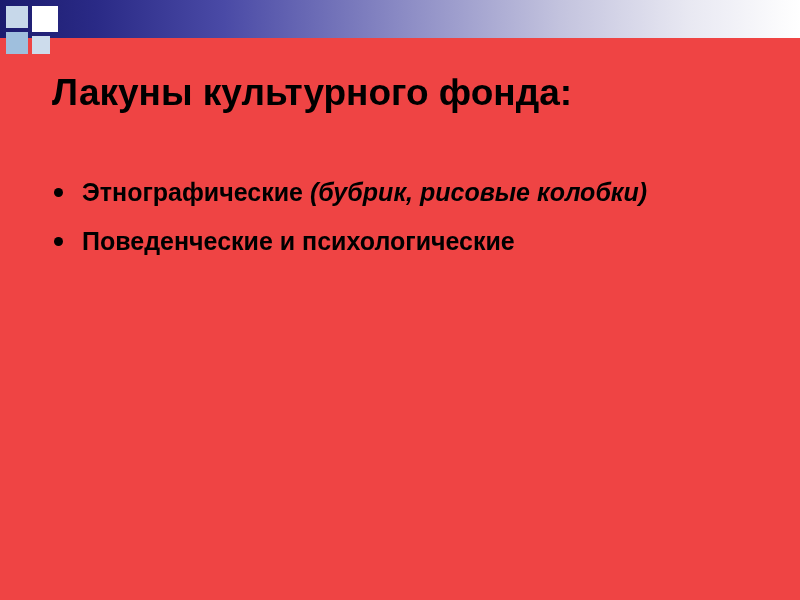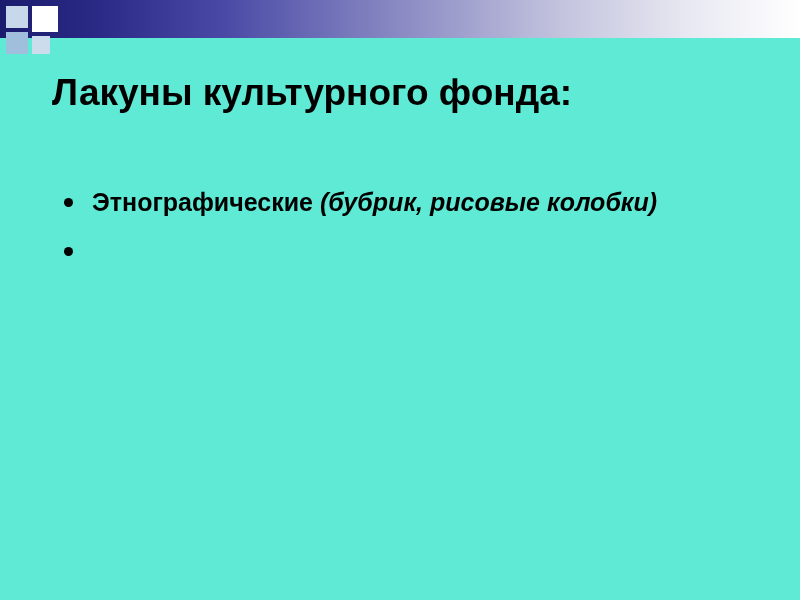--- a/index.html
+++ b/index.html
@@ -10,21 +10,21 @@
     width: 800px;
     height: 600px;
     background: #ffffff;
     font-family: "Liberation Sans", sans-serif;
     overflow: hidden;
   }
   .slide {
     position: relative;
     width: 800px;
     height: 600px;
-    background: #5eead4;
+    background: #ef4444;
   }
 
   
   .header-band {
     position: absolute;
     left: 0;
     top: 0;
     width: 800px;
     height: 38px;
     background: linear-gradient(to right,
@@ -64,21 +64,21 @@
     letter-spacing: 0px;
     line-height: 1.12;
   }
 
   
   .bullets {
     position: absolute;
     left: 40px;
     top: 176px;
     width: 720px;
-    margin: 10px;
+    margin: 0;
     padding: 0;
     list-style: none;
   }
   .bullet-item {
     position: relative;
     padding-left: 42px;
     margin-bottom: 16px;
     font-size: 25px;
     font-weight: bold;
     color: #000000;
@@ -112,17 +112,17 @@
 
   <div class="title">Лакуны культурного фонда:</div>
 
   <ul class="bullets">
     <li class="bullet-item">
       <span class="dot"></span>
       <span>Этнографические </span><span class="em">(бубрик, рисовые колобки)</span>
     </li>
     <li class="bullet-item">
       <span class="dot"></span>
-      <span class="em"></span>
+      <span>Поведенческие и психологические</span><span class="em"></span>
     </li>
   </ul>
 
 </div>
 
 </body></html>

